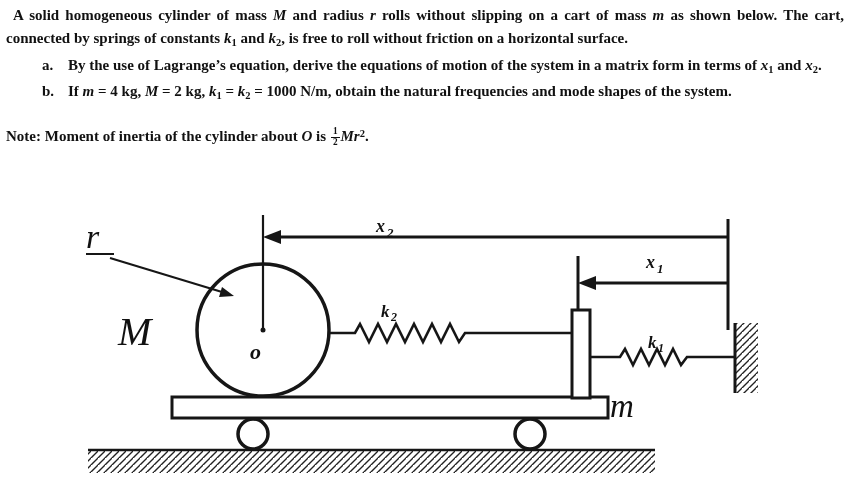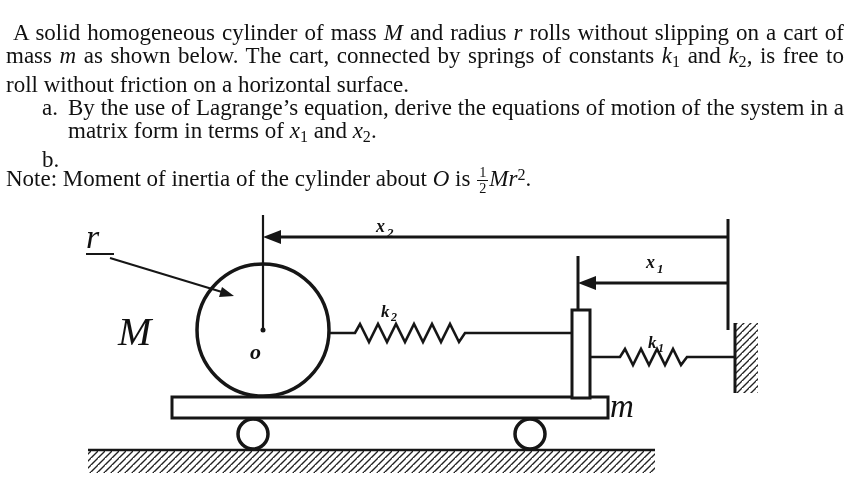--- a/index.html
+++ b/index.html
@@ -1,17 +1,17 @@
 <!DOCTYPE html>
 <html><head>
 <meta charset="utf-8">
 <style>
   html,body{margin:0;padding:0;background:#ffffff;}
   body{width:852px;height:491px;overflow:hidden;font-family:"Liberation Serif",serif;color:#111;}
-  .textblock{box-sizing:border-box;height:206px;padding:21px 8px 0 6px;font-size:23px;line-height:23px;}
+  .textblock{box-sizing:border-box;height:206px;padding:4px 8px 0 6px;font-size:15px;line-height:23px;font-weight:bold;}
   .para{text-align:justify;text-indent:7px;}
   .list-item{position:relative;margin-left:62px;text-align:justify;}
   .list-item .item-label{position:absolute;left:-26px;top:0;}
   .note-line{margin-top:15px;text-align:left;}
   .var{font-style:italic;}
   .sub{font-size:0.7em;vertical-align:-0.25em;}
   .sup{font-size:0.7em;vertical-align:0.4em;}
   .frac{display:inline-block;vertical-align:-0.45em;text-align:center;font-size:0.62em;line-height:1.05;margin:0 1px;}
   .frac .num{display:block;border-bottom:1.3px solid #111;padding:0 2px;}
   .frac .den{display:block;}
@@ -31,20 +31,21 @@
 <body>
 
 <div class="textblock">
   <div class="para"><span>A solid homogeneous cylinder of mass </span><span class="var">M</span><span> and radius </span><span class="var">r</span><span> rolls without slipping on a cart of mass </span><span class="var">m</span><span> as shown below. The cart, connected by springs of constants </span><span class="var">k</span><span class="sub">1</span><span> and </span><span class="var">k</span><span class="sub">2</span><span>, is free to roll without friction on a horizontal surface.</span></div>
   <div class="list-item">
     <span class="item-label">a.</span>
     <span class="item-text"><span>By the use of Lagrange’s equation, derive the equations of motion of the system in a matrix form in terms of </span><span class="var">x</span><span class="sub">1</span><span> and </span><span class="var">x</span><span class="sub">2</span><span>.</span></span>
   </div>
   <div class="list-item">
     <span class="item-label">b.</span>
+    <span class="item-text"><span>If </span><span class="var">m</span><span> = 4 kg, </span><span class="var">M</span><span> = 2 kg, </span><span class="var">k</span><span class="sub">1</span><span> = </span><span class="var">k</span><span class="sub">2</span><span> = 1000 N/m, obtain the natural frequencies and mode shapes of the system.</span></span>
   </div>
   <div class="note-line"><span>Note: Moment of inertia of the cylinder about </span><span class="var">O</span><span> is </span><span class="frac"><span class="num">1</span><span class="den">2</span></span><span class="var">Mr</span><span class="sup">2</span><span>.</span></div>
 </div>
 
 <svg width="852" height="285" viewBox="0 0 852 285" xmlns="http://www.w3.org/2000/svg">
   <defs>
     <pattern id="hatch" patternUnits="userSpaceOnUse" width="7" height="7">
       <path d="M-1,8 L8,-1 M3,11 L11,3" stroke="#222" stroke-width="1.4" fill="none"></path>
     </pattern>
   </defs>

